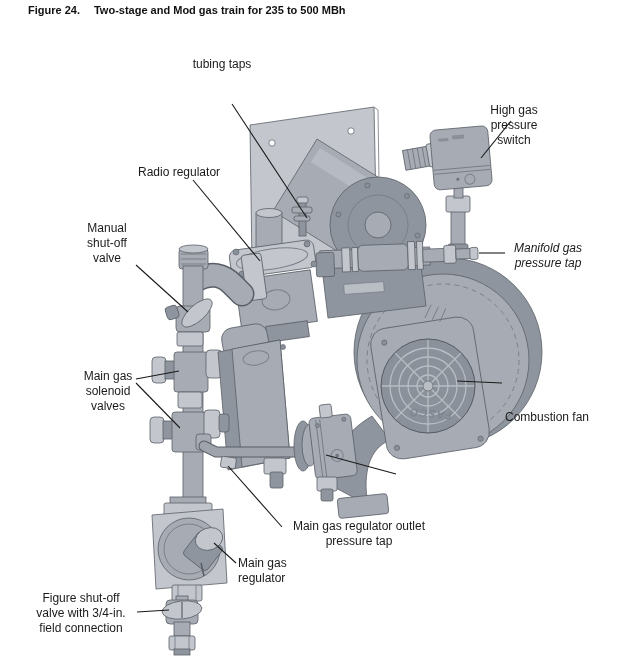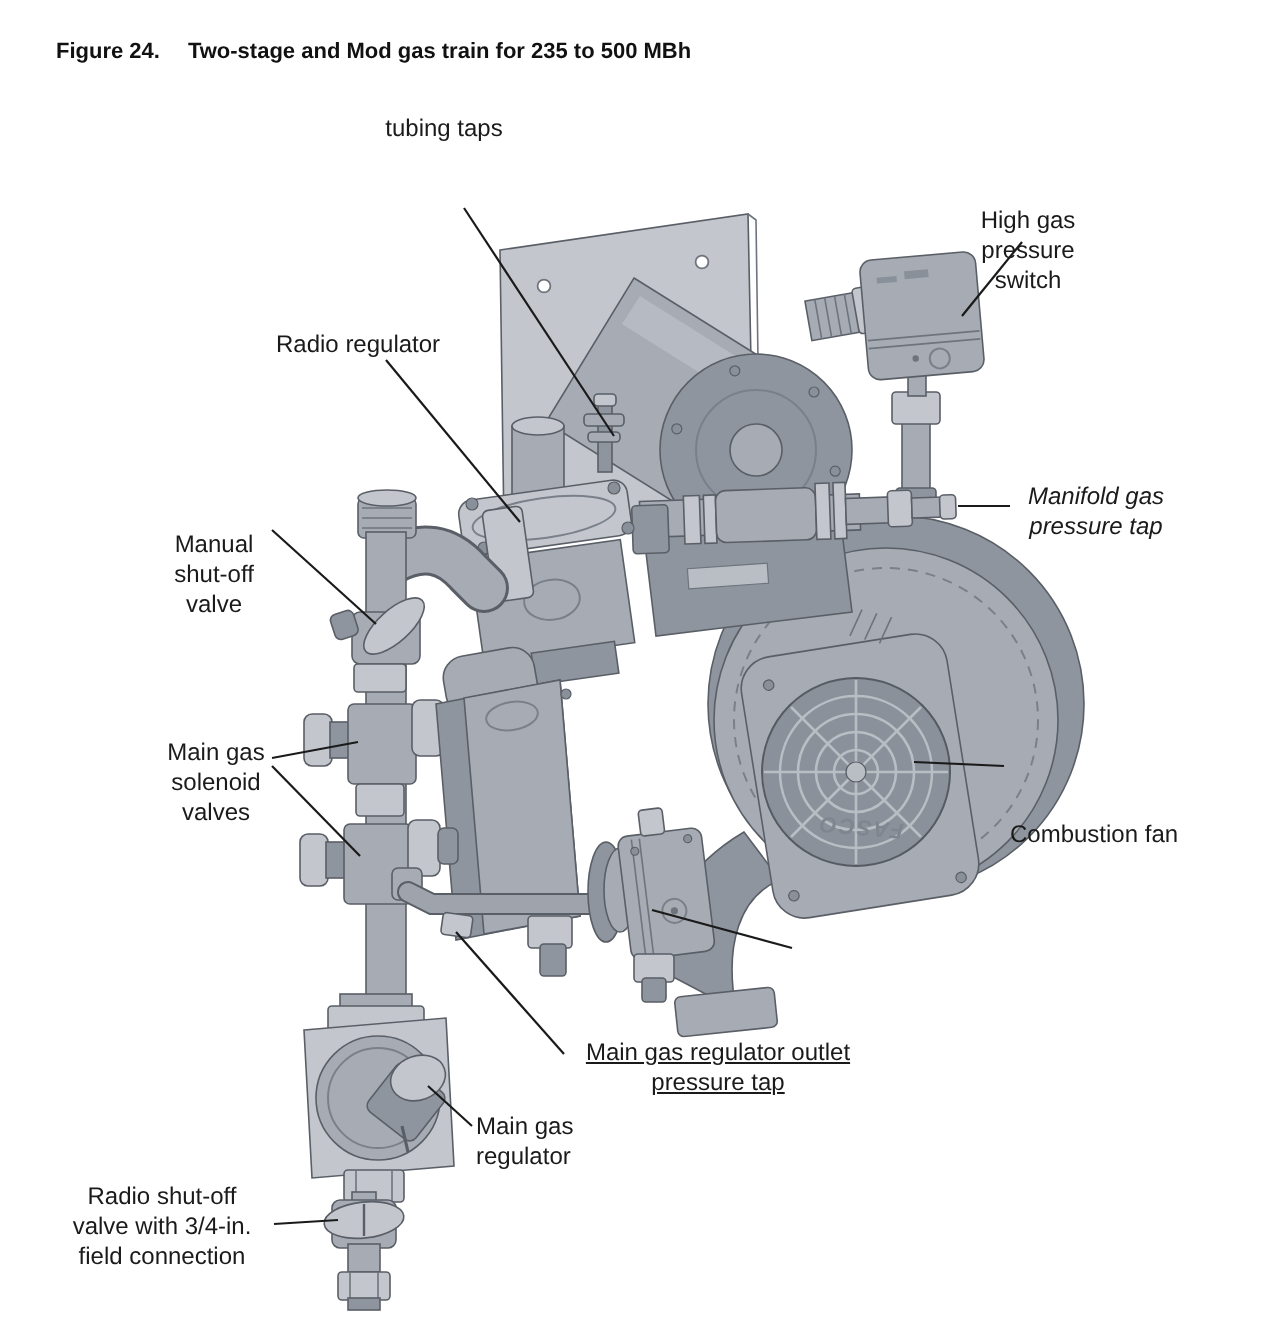--- a/index.html
+++ b/index.html
@@ -3,21 +3,21 @@
 <meta charset="utf-8">
 <style>
   :root{
     --background:#ffffff; --label-text:#1a1a1a; --leader:#1a1a1a;
     --metal-light:#c3c7cd; --metal-mid:#a7acb4; --metal-dark:#8f959e;
     --metal-shadow:#7e858e; --outline:#5a5f67;
   }
   html,body{margin:0;padding:0;background:var(--background);}
   .page{position:relative;width:643px;height:665px;background:var(--background);
         font-family:"Liberation Sans", sans-serif;overflow:hidden;}
-  .figure-title{position:absolute;left:28px;top:20px;font-size:11px;font-weight:bold;color:#111;}
+  .figure-title{position:absolute;left:28px;top:4px;font-size:11px;font-weight:bold;color:#111;}
   .figure-title .fig-num{margin-right:14px;}
   .canvas{position:absolute;left:0;top:0;width:643px;height:665px;}
   svg{position:absolute;left:0;top:0;}
   .label{position:absolute;font-size:12px;line-height:15px;color:var(--label-text);}
   .c{text-align:center;}
   
   .ml{fill:var(--metal-light);stroke:var(--outline);stroke-width:.8;}
   .mm{fill:var(--metal-mid);stroke:var(--outline);stroke-width:.8;}
   .md{fill:var(--metal-dark);stroke:var(--outline);stroke-width:.8;}
   .ring{fill:none;stroke:#7a808a;stroke-width:1;}
@@ -303,21 +303,21 @@
   </svg>
 
   <div class="label c" style="left:157px;top:57px;width:130px;">
     <div>tubing taps</div>
   </div>
 
   <div class="label" style="left:138px;top:165px;">
     <div>Radio regulator</div>
   </div>
 
-  <div class="label c" style="left:64px;top:221px;width:86px;margin-top:44px;">
+  <div class="label c" style="left:64px;top:221px;width:86px;">
     <div>Manual</div>
     <div>shut-off</div>
     <div>valve</div>
   </div>
 
   <div class="label c" style="left:65px;top:369px;width:86px;">
     <div>Main gas</div>
     <div>solenoid</div>
     <div>valves</div>
   </div>
@@ -331,30 +331,30 @@
   <div class="label c" style="left:502px;top:241px;width:92px;font-style:italic;">
     <div>Manifold gas</div>
     <div>pressure tap</div>
   </div>
 
   <div class="label" style="left:505px;top:375px;margin-top:35px;">
     <div>Combustion fan</div>
   </div>
 
 
-  <div class="label c" style="left:278px;top:519px;width:162px;text-decoration:underline;">
+  <div class="label c" style="left:278px;top:519px;width:162px;">
     <div>Main gas regulator outlet</div>
     <div>pressure tap</div>
   </div>
 
   <div class="label" style="left:238px;top:556px;">
     <div>Main gas</div>
     <div>regulator</div>
   </div>
 
   <div class="label c" style="left:22px;top:591px;width:118px;">
-    <div>Radio shut-off</div>
+    <div>Figure shut-off</div>
     <div>valve with 3/4-in.</div>
     <div>field connection</div>
   </div>
 
   </div>
 </div>
 
 </body></html>

